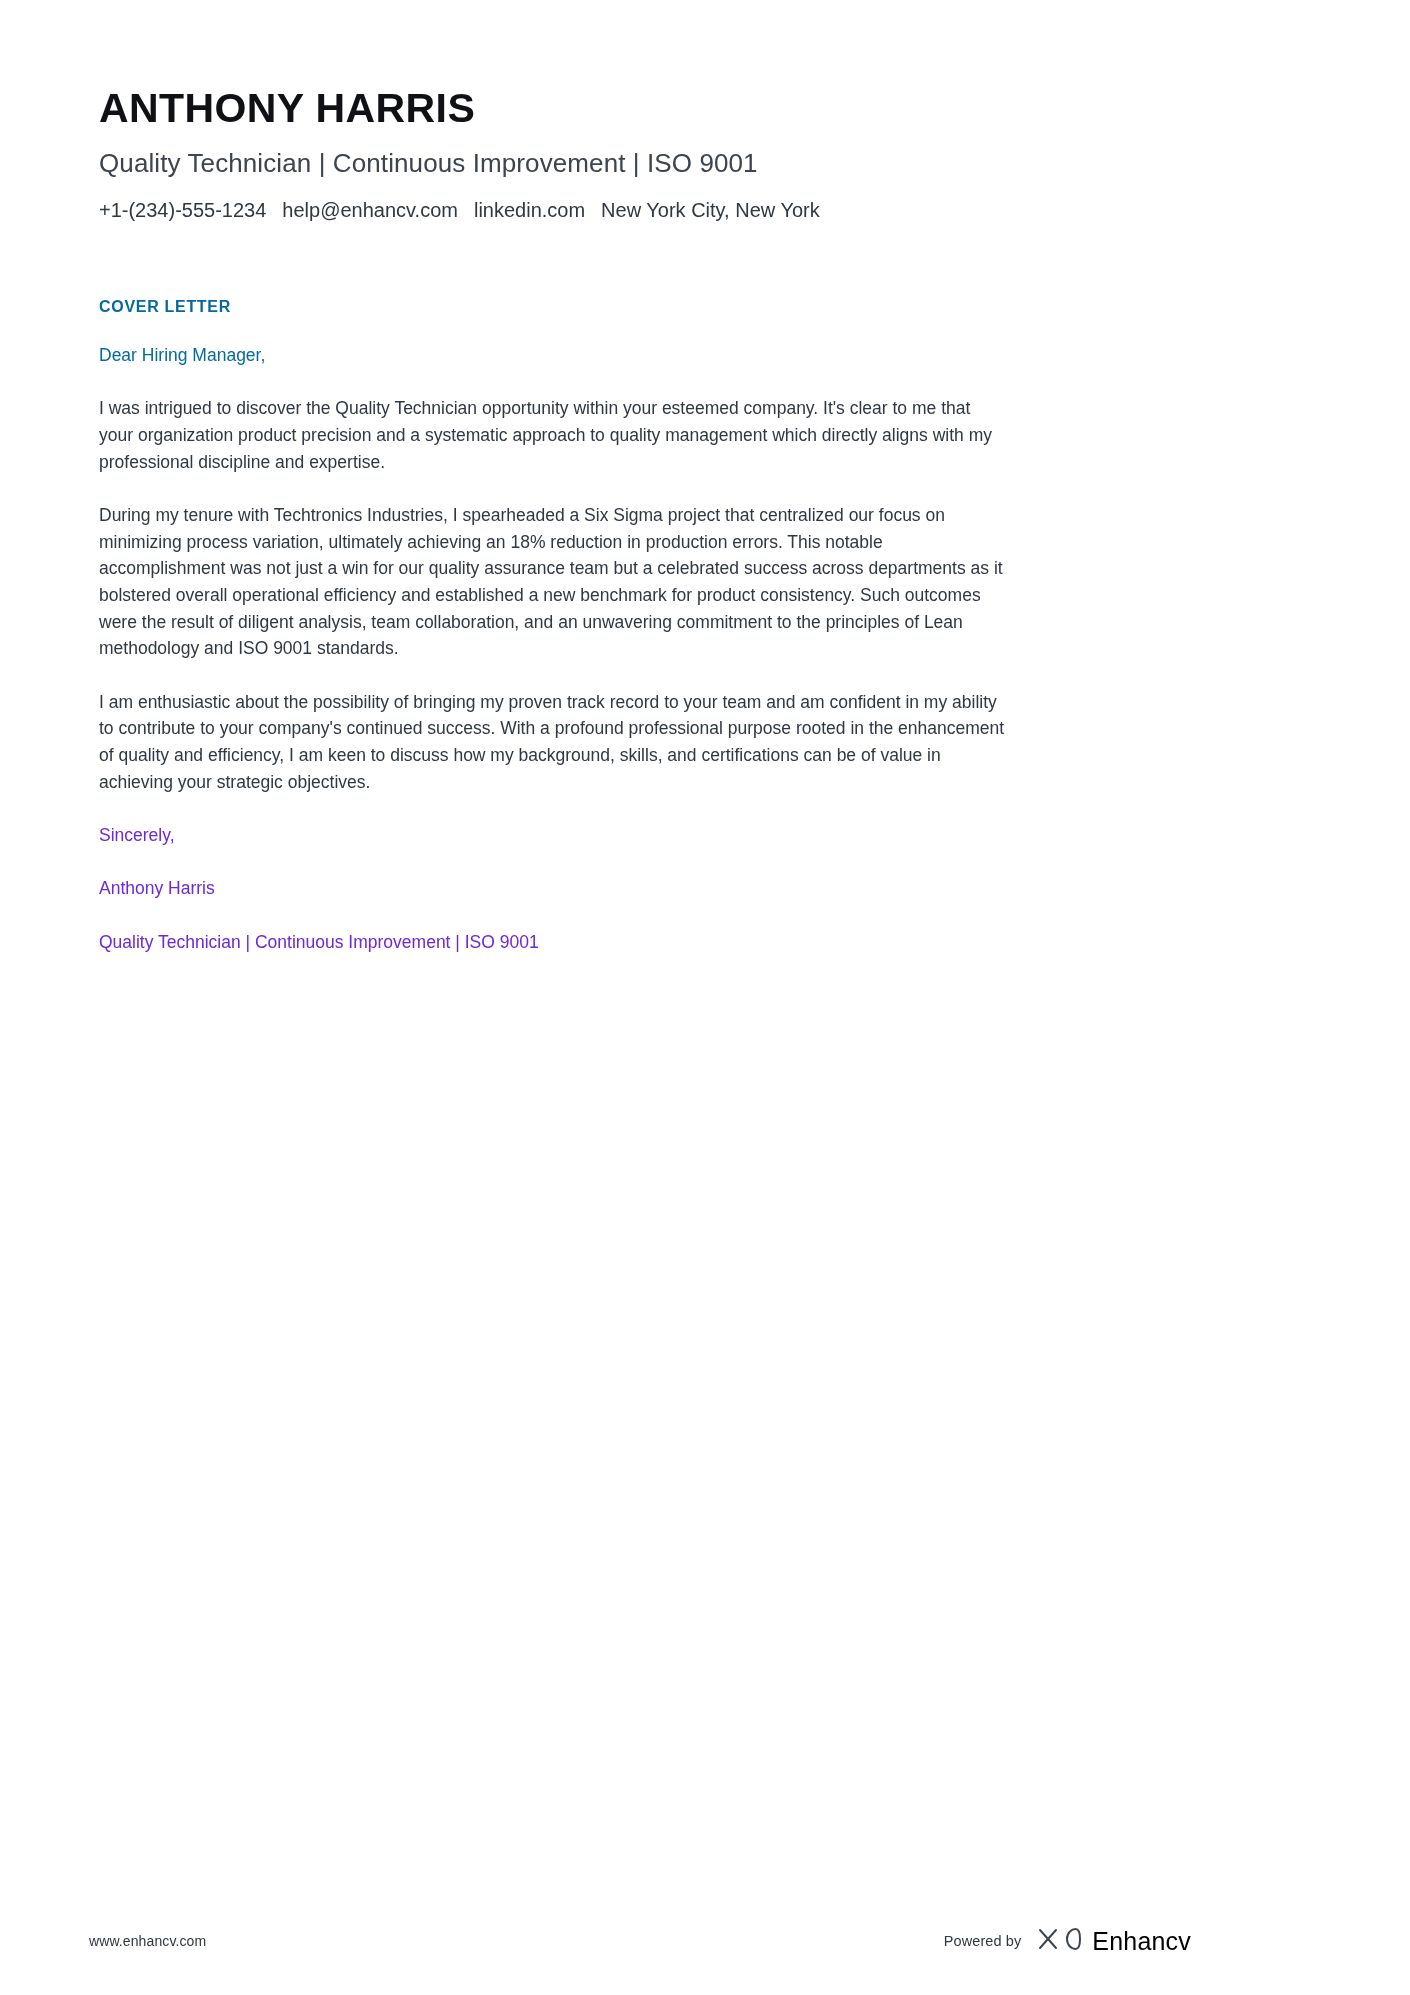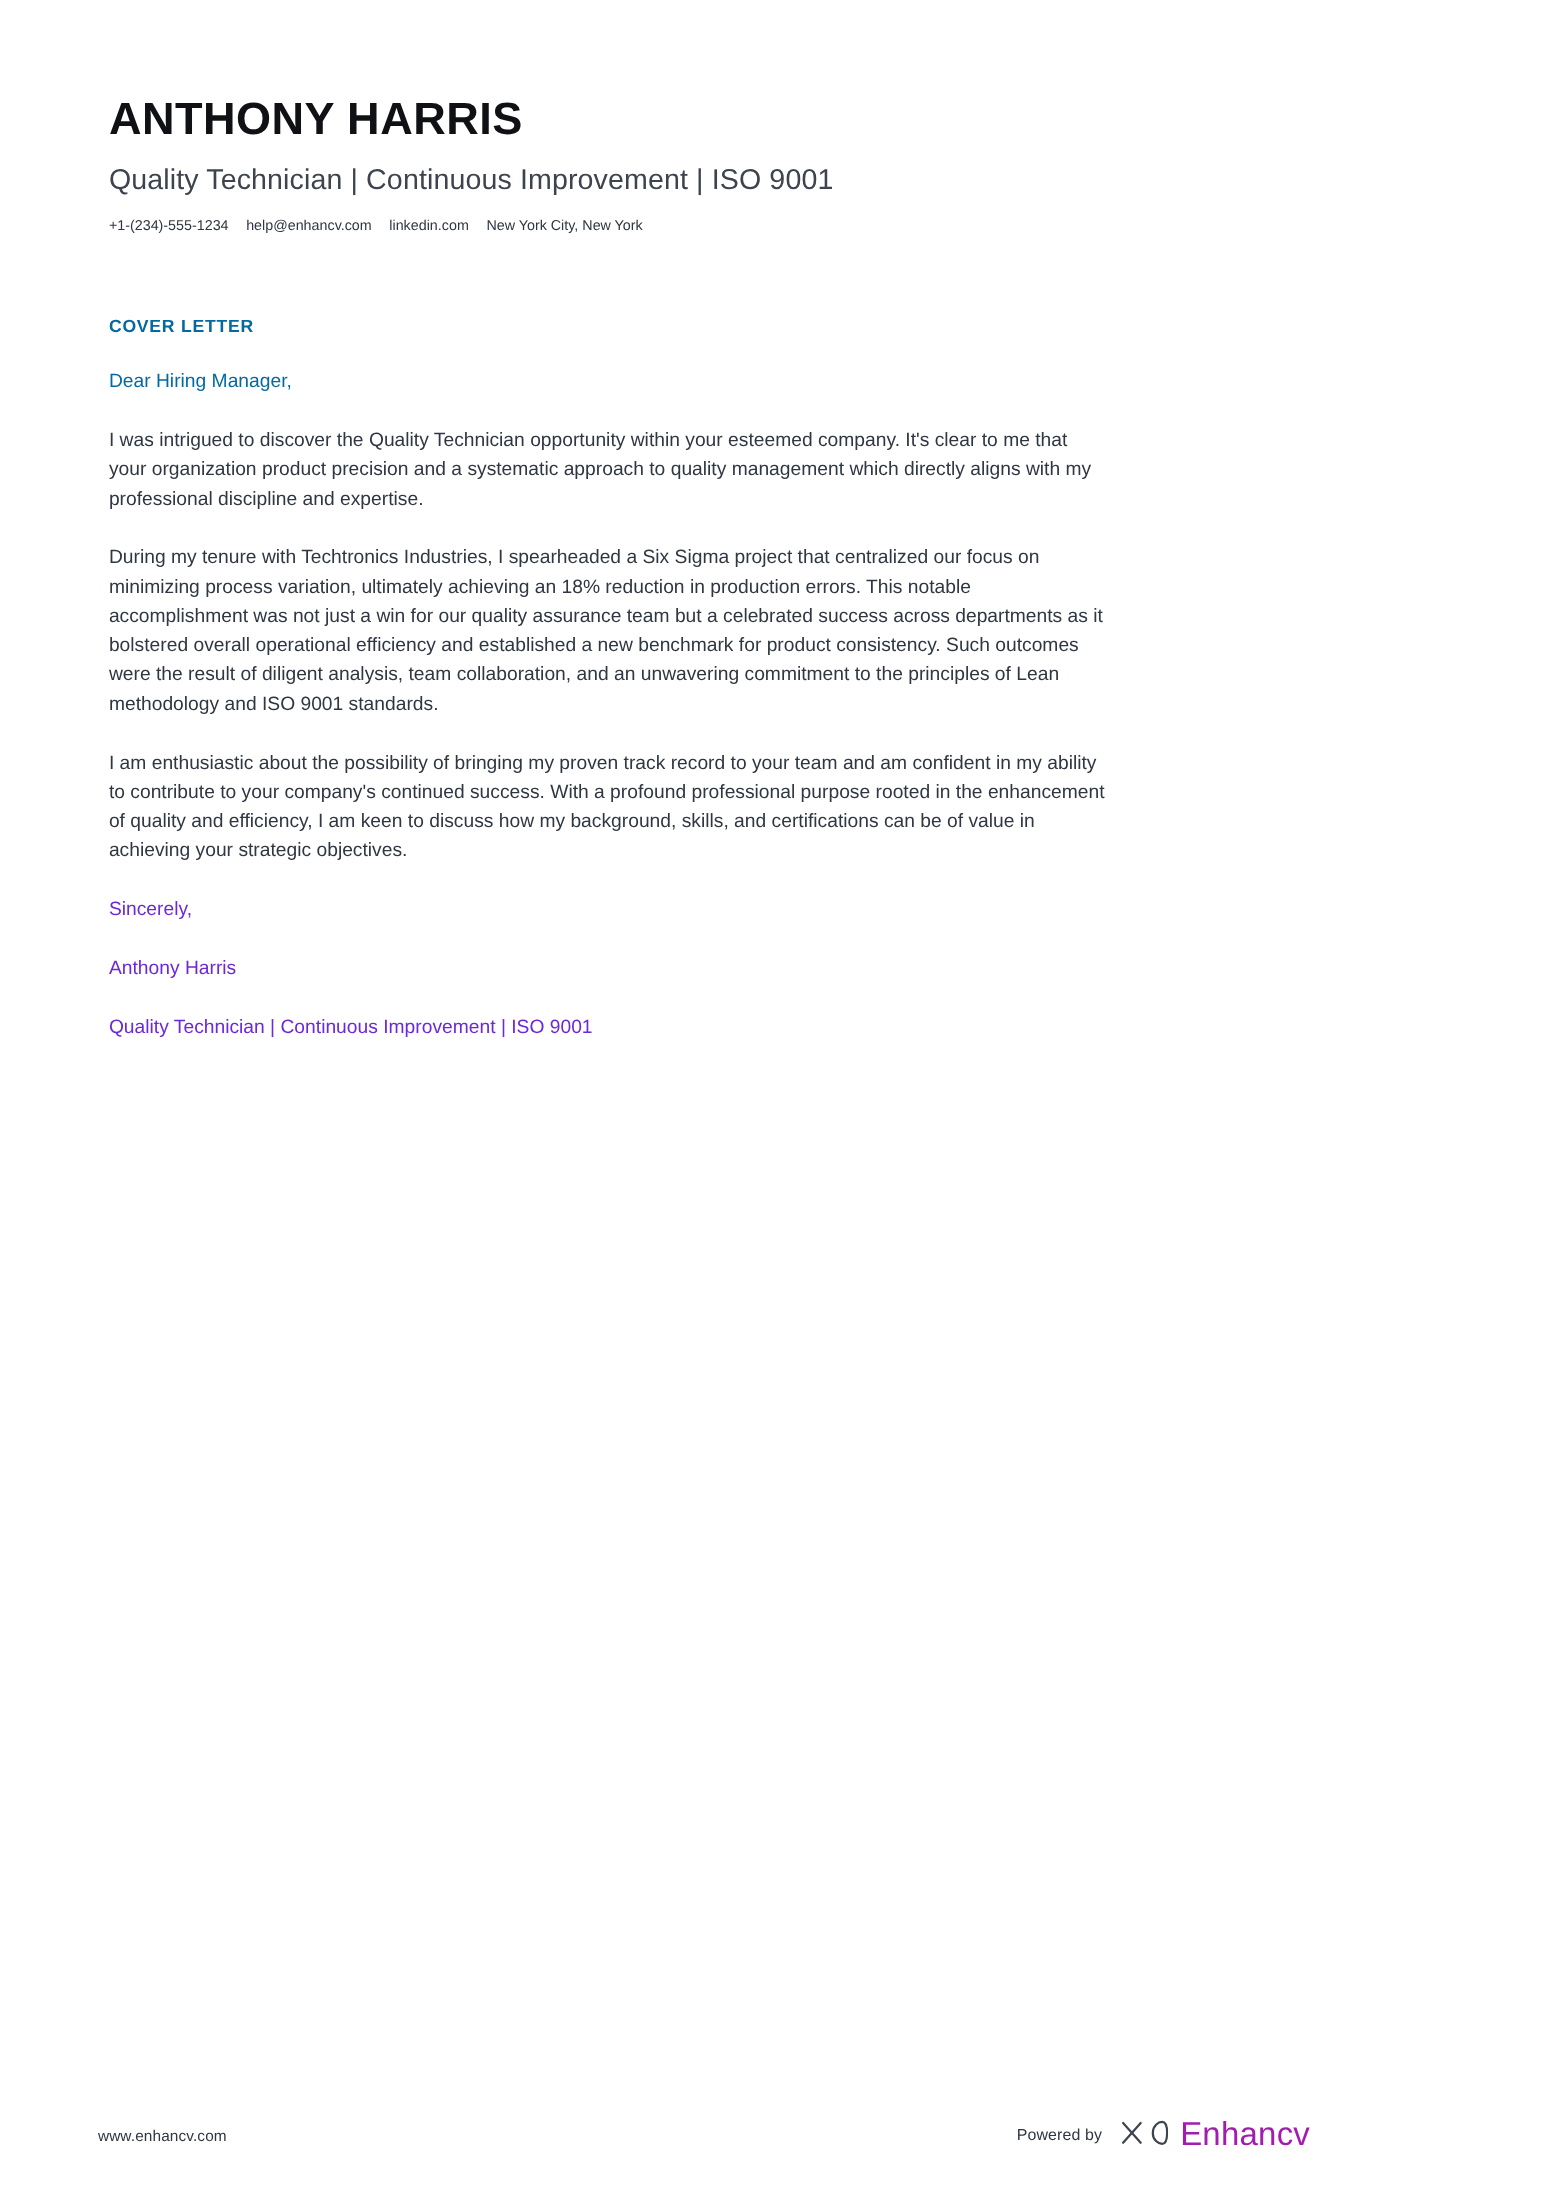--- a/index.html
+++ b/index.html
@@ -45,21 +45,21 @@
     letter-spacing: 0.1px;
   }
   .contact-row {
     margin-top: 16px;
     display: flex;
     align-items: baseline;
     flex-wrap: wrap;
     gap: 0;
   }
   .contact-item {
-    font-size: 13px;
+    font-size: 20px;
     color: #2f3742;
     line-height: 1.3;
     white-space: nowrap;
   }
   .contact-item + .contact-item {
     margin-left: 16px;
   }
 
   
   .section {
@@ -123,22 +123,22 @@
     font-size: 14.5px;
     color: #2f3742;
     letter-spacing: 0.1px;
   }
   .brand-lockup {
     display: flex;
     align-items: center;
     gap: 11px;
   }
   .brand-name {
-    font-size: 30px;
-    color: #a21caf;
+    font-size: 25px;
+    color: #000000;
     letter-spacing: 0.2px;
   }
 </style>
 </head>
 <body>
 
 <div class="page">
   <div class="content">
 
     <div class="header">

